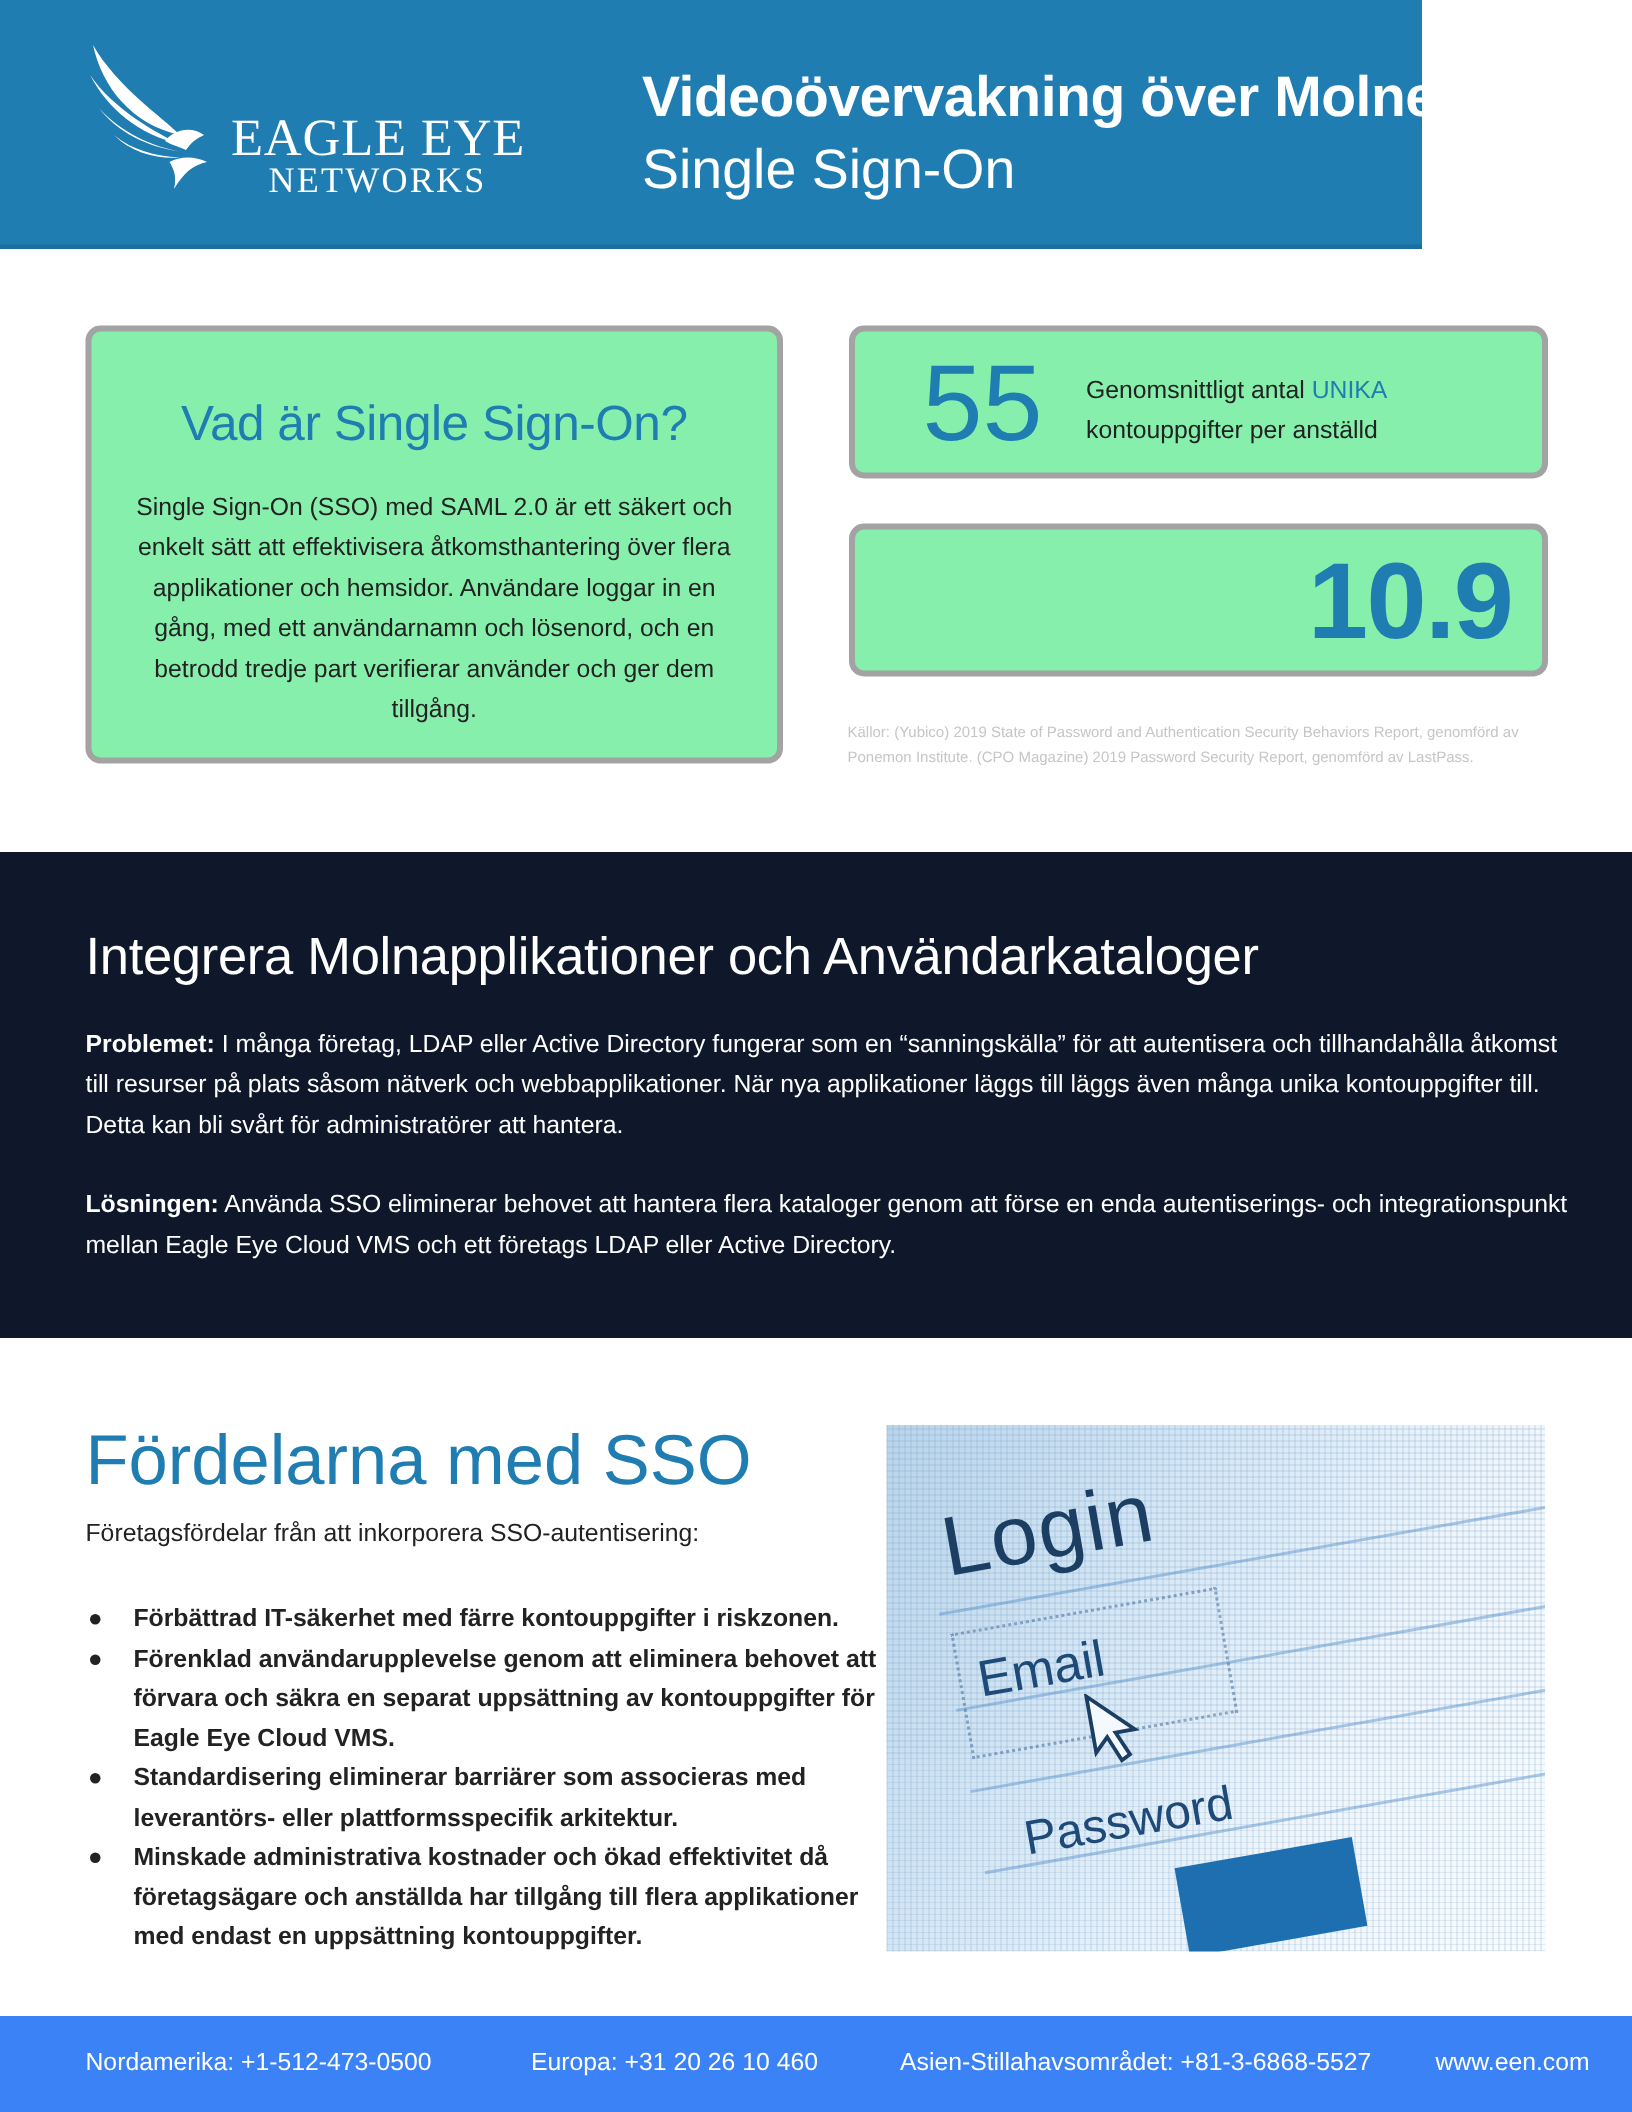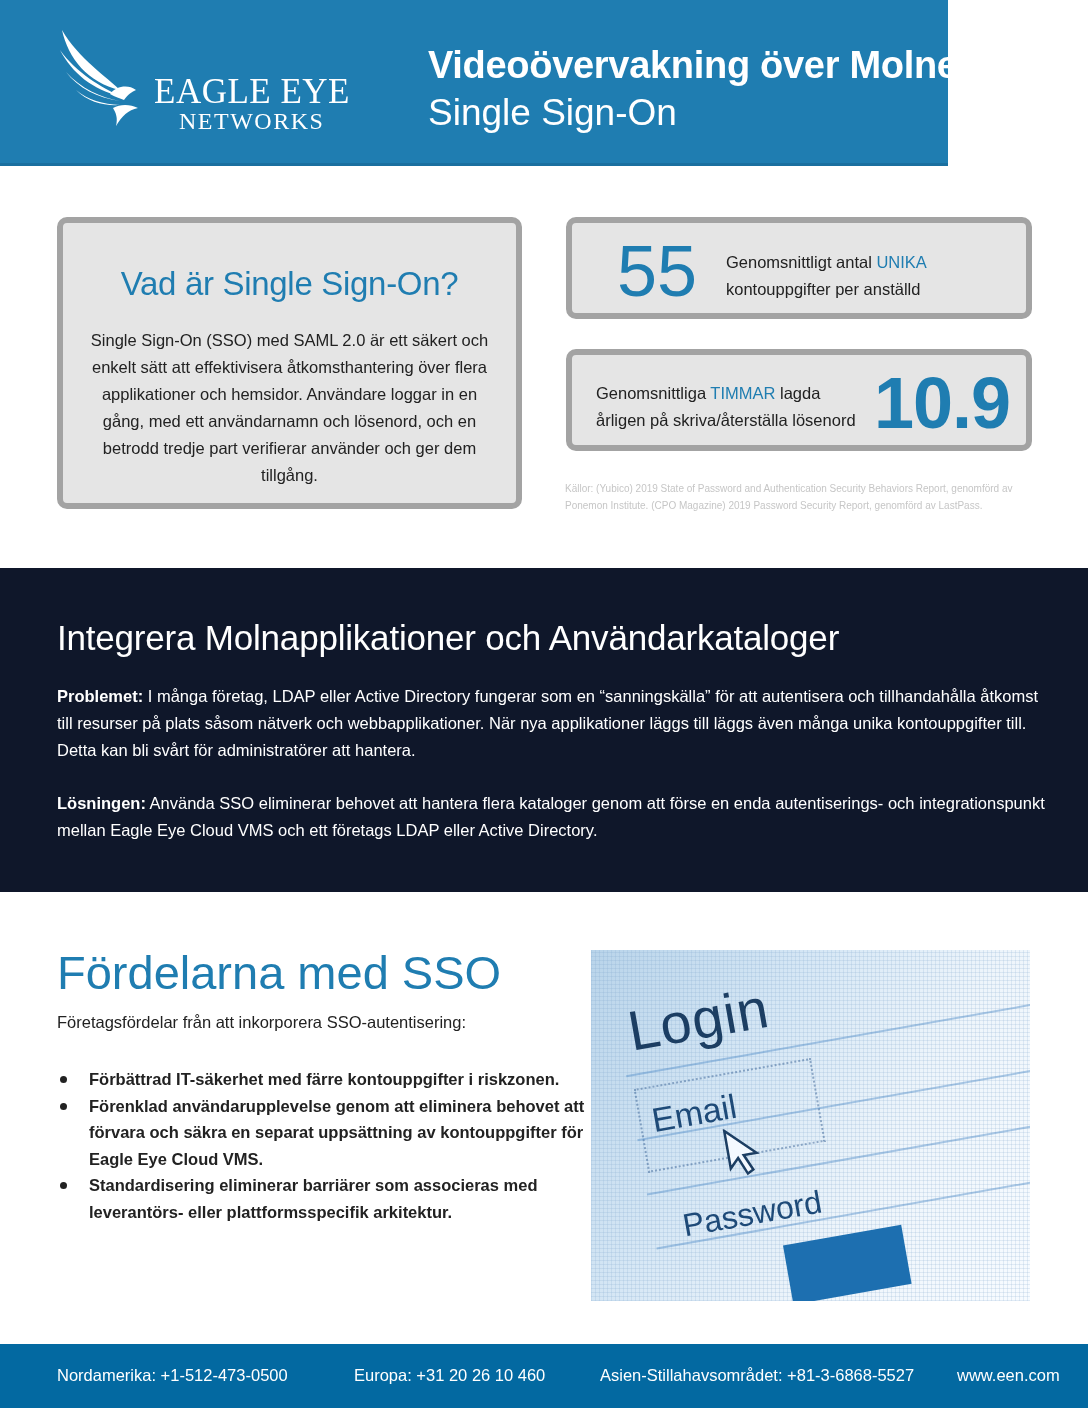--- a/index.html
+++ b/index.html
@@ -7,21 +7,21 @@
   body { font-family: "Liberation Sans", "DejaVu Sans", sans-serif; color: #1f1f1f; position: relative; }
 
   .header { position: absolute; left: 0; top: 0; width: 948px; height: 166px; background: #1f7db1; border-bottom: 3px solid #1a6f9f; }
   .logo { position: absolute; left: 58px; top: 28px; width: 300px; height: 105px; }
   .logo svg { position: absolute; left: 0; top: 0; }
   .logo-line1 { position: absolute; left: 96px; top: 46px; font-family: "Liberation Serif", "DejaVu Serif", serif; color: #fff; font-size: 35px; letter-spacing: 0.5px; white-space: nowrap; line-height: 1; }
   .logo-line2 { position: absolute; left: 121px; top: 81px; font-family: "Liberation Serif", "DejaVu Serif", serif; color: #fff; font-size: 24px; letter-spacing: 1.5px; white-space: nowrap; line-height: 1; }
   .title-main { position: absolute; left: 428px; top: 44px; color: #fff; font-size: 38px; font-weight: bold; white-space: nowrap; letter-spacing: -0.3px; }
   .title-sub { position: absolute; left: 428px; top: 92px; color: #fff; font-size: 37px; white-space: nowrap; }
 
-  .card { position: absolute; background: #e5e5e5; border: 6px solid #a3a3a3; border-radius: 10px; }
+  .card { position: absolute; background: #86efac; border: 4px solid #a3a3a3; border-radius: 10px; }
   .card-sso { left: 57px; top: 217px; width: 465px; height: 292px; text-align: center; }
   .card-sso h2 { margin-top: 42px; font-size: 33px; font-weight: normal; color: #1f7db1; letter-spacing: -0.3px; }
   .card-sso p { margin: 24px auto 0; width: 400px; font-size: 16.5px; line-height: 27px; color: #222; }
 
   .stat1 { left: 566px; top: 217px; width: 466px; height: 102px; }
   .stat1 .num { position: absolute; left: 45px; top: 12px; font-size: 72px; color: #1f7db1; line-height: 1; }
   .stat1 .txt { position: absolute; left: 154px; top: 26px; font-size: 16.5px; line-height: 27px; color: #222; }
 
   .stat2 { left: 566px; top: 349px; width: 466px; height: 102px; }
   .stat2 .num { position: absolute; left: 302px; top: 12px; font-size: 72px; color: #1f7db1; font-weight: bold; line-height: 1; letter-spacing: -1px; }
@@ -50,21 +50,21 @@
                       repeating-linear-gradient(90deg, rgba(120,160,200,0.18) 0 1px, transparent 1px 4px); }
   .login-img .rot { position: absolute; left: 0; top: 0; width: 100%; height: 100%; transform: rotate(-10deg); transform-origin: 10% 60%; }
   .li-login { position: absolute; left: 60px; top: 50px; font-size: 56px; color: #1c3e63; letter-spacing: 1px; }
   .li-email { position: absolute; left: 68px; top: 155px; font-size: 34px; color: #1e4a78; }
   .li-pass { position: absolute; left: 80px; top: 265px; font-size: 32px; color: #1e4a78; }
   .li-line { position: absolute; left: 50px; height: 2px; width: 520px; background: rgba(80,140,200,0.45); }
   .li-box { position: absolute; border: 2px dotted rgba(60,100,150,0.5); }
   .li-btn { position: absolute; left: 175px; top: 320px; width: 120px; height: 60px; background: #1d6fb0; }
   .li-cursor { position: absolute; left: 135px; top: 195px; }
 
-  .footer { position: absolute; left: 0; top: 1344px; width: 1088px; height: 64px; background: #0369a1; color: #fff; font-size: 16.5px; }
+  .footer { position: absolute; left: 0; top: 1344px; width: 1088px; height: 64px; background: #3b82f6; color: #fff; font-size: 16.5px; }
   .footer span { position: absolute; top: 22px; white-space: nowrap; }
 </style>
 </head>
 <body>
 
 <div class="header">
   <div class="logo">
     <svg width="95" height="100" viewBox="0 0 95 100">
       <path d="M4 2 C10 30, 30 55, 62 62 C50 50, 20 30, 4 2 Z" fill="#fff"></path>
       <path d="M2 22 C14 45, 35 62, 62 68 C45 60, 18 45, 2 22 Z" fill="#fff"></path>
@@ -84,38 +84,38 @@
   <h2>Vad är Single Sign-On?</h2>
   <p>Single Sign-On (SSO) med SAML 2.0 är ett säkert och enkelt sätt att effektivisera åtkomsthantering över flera applikationer och hemsidor. Användare loggar in en gång, med ett användarnamn och lösenord, och en betrodd tredje part verifierar använder och ger dem tillgång.</p>
 </div>
 
 <div class="card stat1">
   <div class="num">55</div>
   <div class="txt"><span>Genomsnittligt antal </span><span class="hl">UNIKA</span><br><span>kontouppgifter per anställd</span></div>
 </div>
 
 <div class="card stat2">
-  <div class="txt"><span>Genomsnittliga </span><span class="hl">TIMMAR</span><span> lagda</span><br><span>årligen på skriva/återställa lösenord</span></div>
   <div class="num">10.9</div>
 </div>
 
 <div class="sources">Källor: (Yubico) 2019 State of Password and Authentication Security Behaviors Report, genomförd av Ponemon Institute. (CPO Magazine) 2019 Password Security Report, genomförd av LastPass.</div>
 
 <div class="band">
   <h2>Integrera Molnapplikationer och Användarkataloger</h2>
   <p class="p1"><b>Problemet:</b><span> I många företag, LDAP eller Active Directory fungerar som en “sanningskälla” för att autentisera och tillhandahålla åtkomst till resurser på plats såsom nätverk och webbapplikationer. När nya applikationer läggs till läggs även många unika kontouppgifter till. Detta kan bli svårt för administratörer att hantera.</span></p>
   <p class="p2"><b>Lösningen:</b><span> Använda SSO eliminerar behovet att hantera flera kataloger genom att förse en enda autentiserings- och integrationspunkt mellan Eagle Eye Cloud VMS och ett företags LDAP eller Active Directory.</span></p>
 </div>
 
 <div class="benefits-title">Fördelarna med SSO</div>
 <div class="benefits-intro">Företagsfördelar från att inkorporera SSO-autentisering:</div>
 <ul class="benefits-list">
   <li><span class="bullet"></span><span>Förbättrad IT-säkerhet med färre kontouppgifter i riskzonen.</span></li>
   <li><span class="bullet"></span><span>Förenklad användarupplevelse genom att eliminera behovet att förvara och säkra en separat uppsättning av kontouppgifter för Eagle Eye Cloud VMS.</span></li>
   <li><span class="bullet"></span><span>Standardisering eliminerar barriärer som associeras med leverantörs- eller plattformsspecifik arkitektur.</span></li>
+  <li><span class="bullet"></span><span>Minskade administrativa kostnader och ökad effektivitet då företagsägare och anställda har tillgång till flera applikationer med endast en uppsättning kontouppgifter.</span></li>
 </ul>
 
 <div class="login-img">
   <div class="grid"></div>
   <div class="rot">
     <div class="li-login">Login</div>
     <div class="li-line" style="top:125px"></div>
     <div class="li-box" style="left:55px;top:140px;width:180px;height:85px"></div>
     <div class="li-email">Email</div>
     <div class="li-line" style="top:190px"></div>

